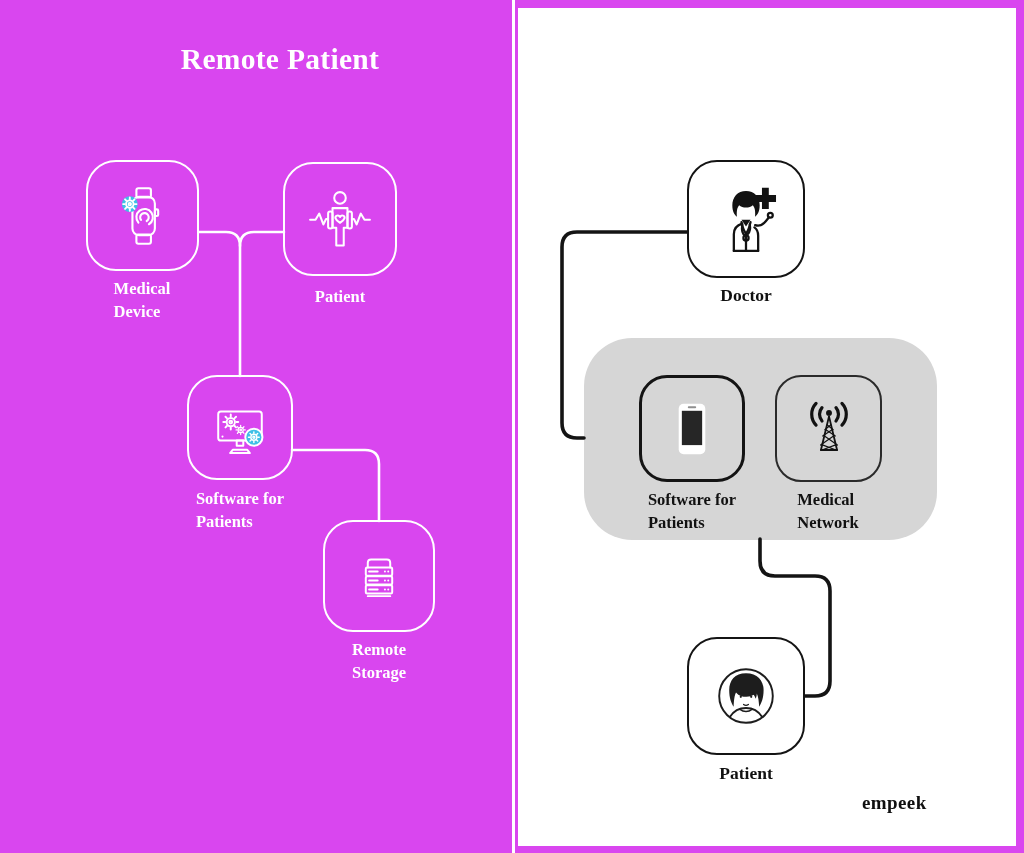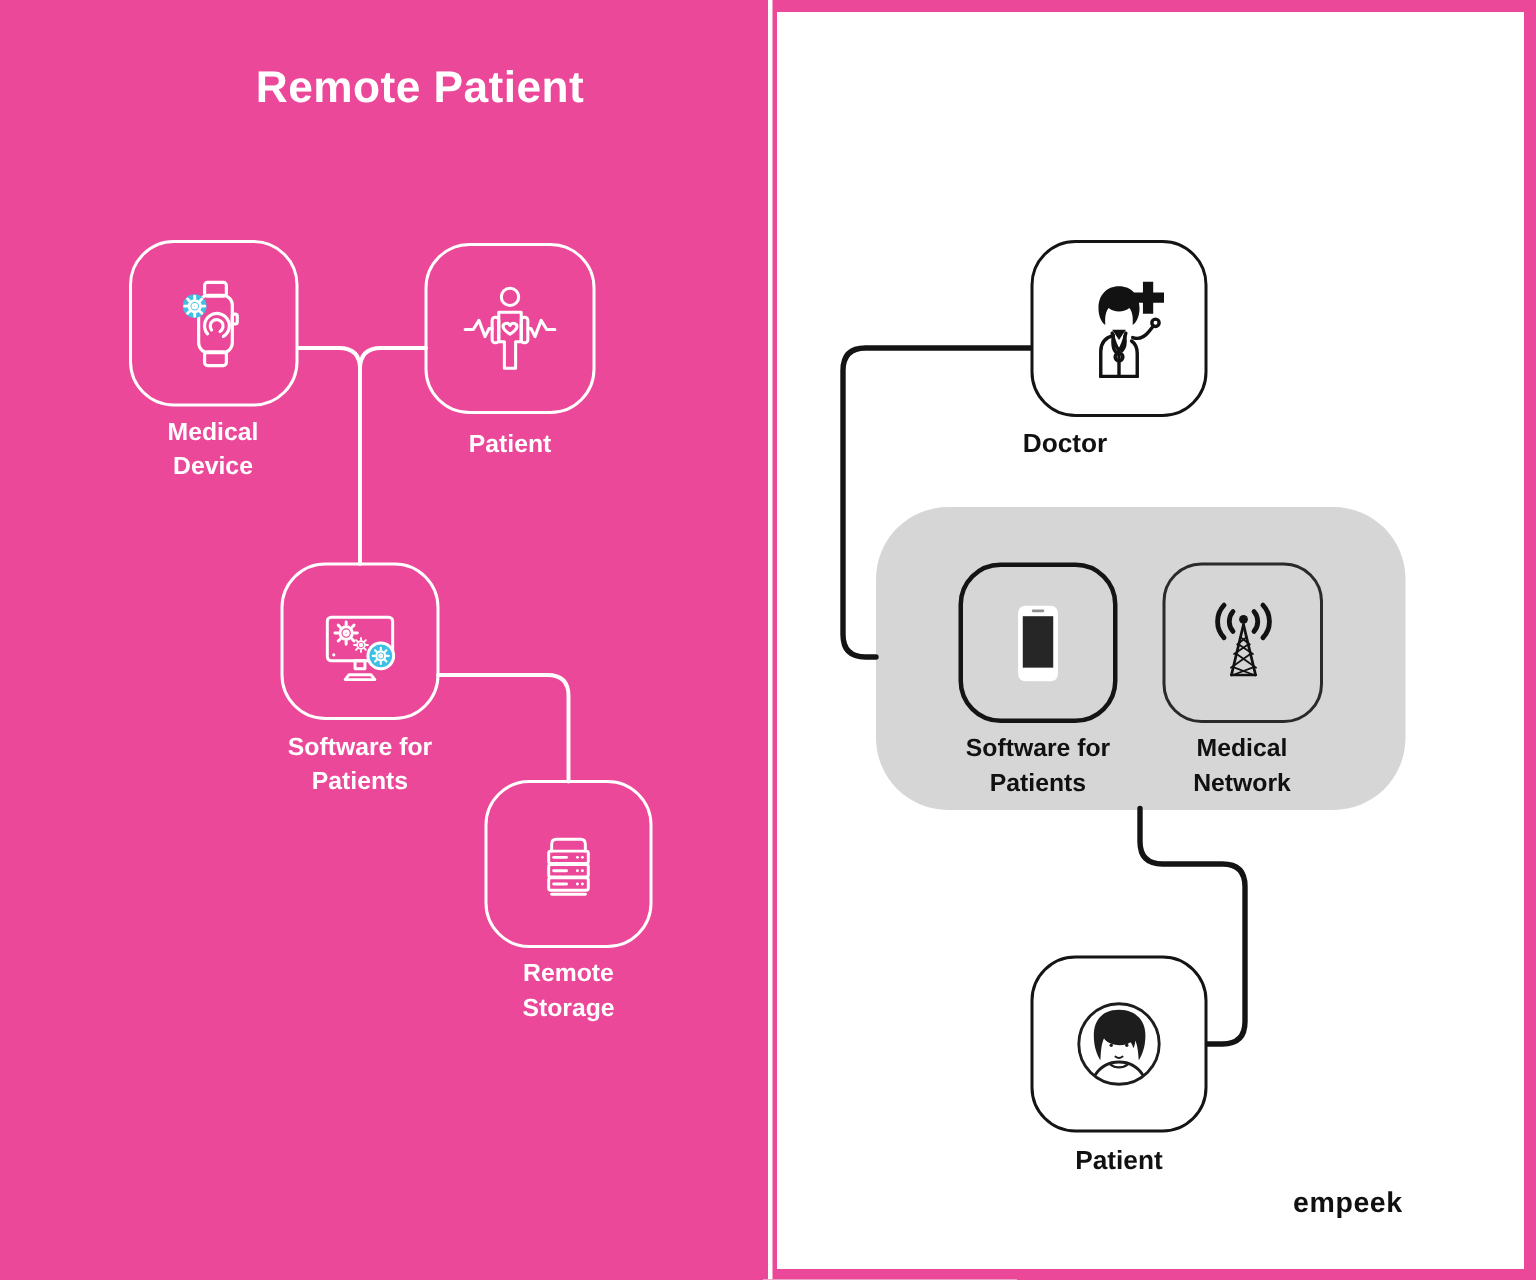--- a/index.html
+++ b/index.html
@@ -1,33 +1,33 @@
 <!DOCTYPE html>
 <html><head>
 <meta charset="utf-8">
 <style>
   html,body{margin:0;padding:0;background:#e8e8e8;}
   .canvas{
     position:relative;width:1024px;height:853px;overflow:hidden;
-    background:#ec4899;
-    font-family:Liberation Sans, sans-serif;
+    background:#d946ef;
+    font-family:Liberation Serif, serif;
   }
   .divider{position:absolute;left:512px;top:0;width:3px;height:853px;background:#ffffff;z-index:1;}
   .white-panel{position:absolute;left:518px;top:8px;width:498px;height:838px;background:#ffffff;z-index:0;}
   .gray-box{position:absolute;left:584px;top:338px;width:353px;height:202px;border-radius:48px;background:#D6D6D6;z-index:1;}
   .connectors{position:absolute;left:0;top:0;width:1024px;height:853px;z-index:2;pointer-events:none;}
   .box{position:absolute;display:flex;align-items:center;justify-content:center;box-sizing:border-box;z-index:3;background:transparent;}
   .box.white-b{border:2.5px solid #ffffff;border-radius:30px;}
   .box.dark-b{border:2.5px solid #141414;border-radius:30px;background:#ffffff;}
   .box.phone-b{border:3px solid #141414;border-radius:28px;}
   .box.net-b{border:2px solid #2a2a2a;border-radius:26px;}
   .title{position:absolute;text-align:center;z-index:3;font-weight:bold;}
   .title.left-t{left:60px;top:36px;width:440px;color:#ffffff;font-size:29.5px;line-height:46px;letter-spacing:.3px;}
   .title.right-t{left:518px;top:60px;width:456px;color:#0d0d0d;font-size:33px;letter-spacing:.3px;}
-  .label{position:absolute;text-align:center;transform:translateX(-50%);z-index:3;font-weight:bold;font-size:16.5px;line-height:23px;}
+  .label{position:absolute;text-align:left;transform:translateX(-50%);z-index:3;font-weight:bold;font-size:16.5px;line-height:23px;}
   .label.white-l{color:#ffffff;}
   .label.dark-l{color:#111111;}
   .logo{position:absolute;left:862px;top:792px;z-index:3;color:#101010;font-size:19px;font-weight:bold;letter-spacing:.4px;}
   svg{display:block;}
 </style>
 </head>
 <body>
 
 <div class="canvas">
 
@@ -151,21 +151,21 @@
       <path d="M34,92 H66"></path>
       <path d="M44,54 c2,9 4,13 6,15 c2,-2 4,-6 6,-15"></path>
       <path d="M50,69 V92"></path>
       <path d="M62,58 c6,2 10,0 14,-5 l4,-5"></path>
       <circle cx="82" cy="45" r="3.2"></circle>
       <path d="M45,57 c-1,8 0,13 4,15"></path>
       <circle cx="50" cy="75" r="3.4"></circle>
       <path d="M55,57 c1,6 0,10 -2.5,12.5"></path>
     </svg>
   </div>
-  <div class="label dark-l" style="left:710px;top:284px;font-size:17.5px;">
+  <div class="label dark-l" style="left:746px;top:284px;font-size:17.5px;">
     <div>Doctor</div>
   </div>
 
   <div class="box phone-b" style="left:639px;top:375px;width:106px;height:107px;">
     <svg width="70" height="70" viewBox="0 0 100 100">
       <rect x="31" y="14" width="38" height="72" rx="7" fill="#ffffff"></rect>
       <rect x="35.5" y="24" width="29" height="49" fill="#262626"></rect>
       <rect x="44" y="17.5" width="12" height="2.8" rx="1.4" fill="#8f8f8f"></rect>
     </svg>
   </div>

